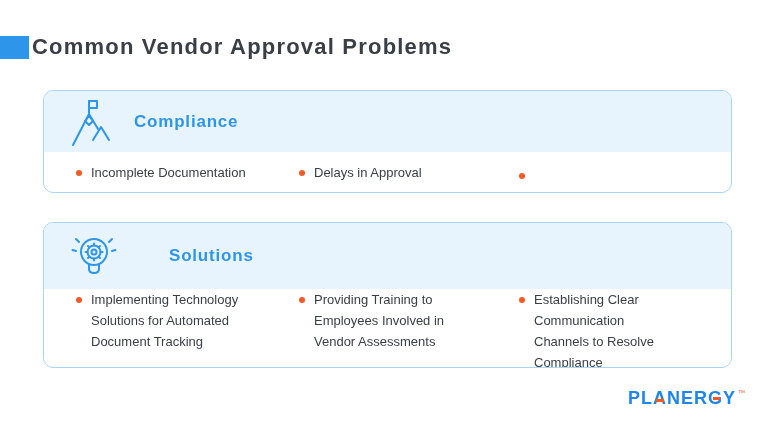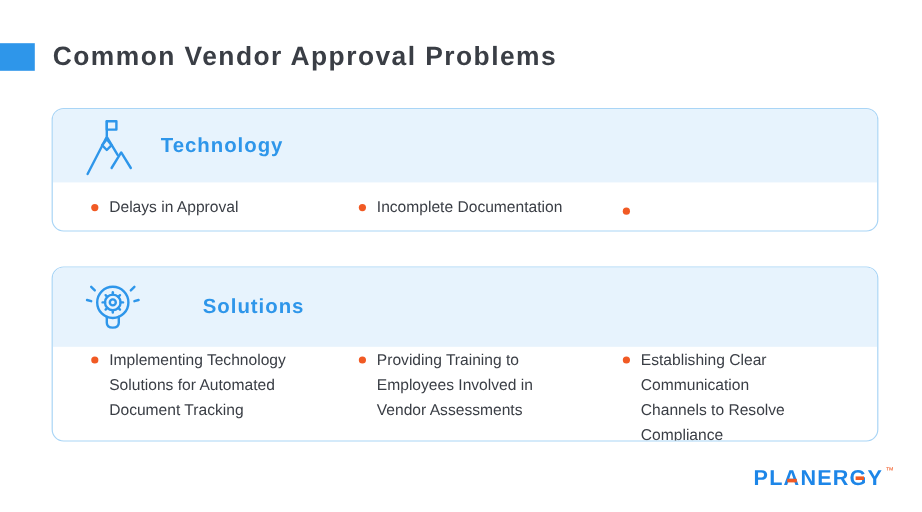--- a/index.html
+++ b/index.html
@@ -9,21 +9,21 @@
     width:768px; height:427px;
     background:#ffffff;
     font-family:"Liberation Sans", sans-serif;
     overflow:hidden;
   }
 
   
   .title-row { position:absolute; top:34px; left:0; display:flex; align-items:center; }
   .title-accent { width:29px; height:23px; background:#2E96EA; }
   .title-text {
-    margin-left:15px; font-size:22px; font-weight:bold;
+    margin-left:3px; font-size:22px; font-weight:bold;
     color:#3A3E45; letter-spacing:1.2px;
   }
 
   
   .card {
     position:absolute; left:43px; width:689px;
     border:1px solid #A9D5F6; border-radius:10px;
     background:#ffffff; overflow:hidden;
   }
   .card-challenges { top:90px;  height:103px; }
@@ -87,30 +87,30 @@
     <div class="card-header">
       <svg class="header-icon" width="44" height="50" viewBox="0 0 44 50">
         <g fill="none" stroke="#2E96EA" stroke-width="2" stroke-linecap="round" stroke-linejoin="round">
           <line x1="18" y1="16" x2="18" y2="4"></line>
           <rect x="18" y="4" width="8" height="7"></rect>
           <path d="M2 48 L18 17 L27 32"></path>
           <path d="M14 24 L18 19 L22 24 L18 28 Z"></path>
           <path d="M22 43 L30 30 L38 43"></path>
         </g>
       </svg>
-      <div class="card-label">Technology</div>
+      <div class="card-label">Compliance</div>
     </div>
     <div class="card-body">
       <div class="bullet-item">
         <span class="bullet-dot"></span>
-        <span class="bullet-text">Delays in Approval</span>
+        <span class="bullet-text">Incomplete Documentation</span>
       </div>
       <div class="bullet-item">
         <span class="bullet-dot"></span>
-        <span class="bullet-text">Incomplete Documentation</span>
+        <span class="bullet-text">Delays in Approval</span>
       </div>
       <div class="bullet-item">
         <span class="bullet-dot"></span>
       </div>
     </div>
   </div>
 
   <div class="card card-solutions">
     <div class="card-header">
       <svg class="header-icon" width="46" height="50" viewBox="0 0 46 50">

